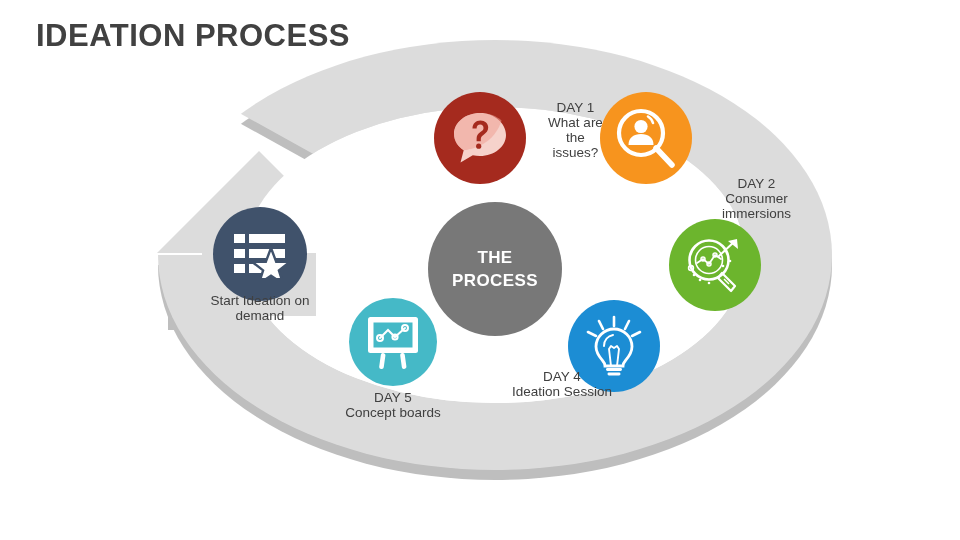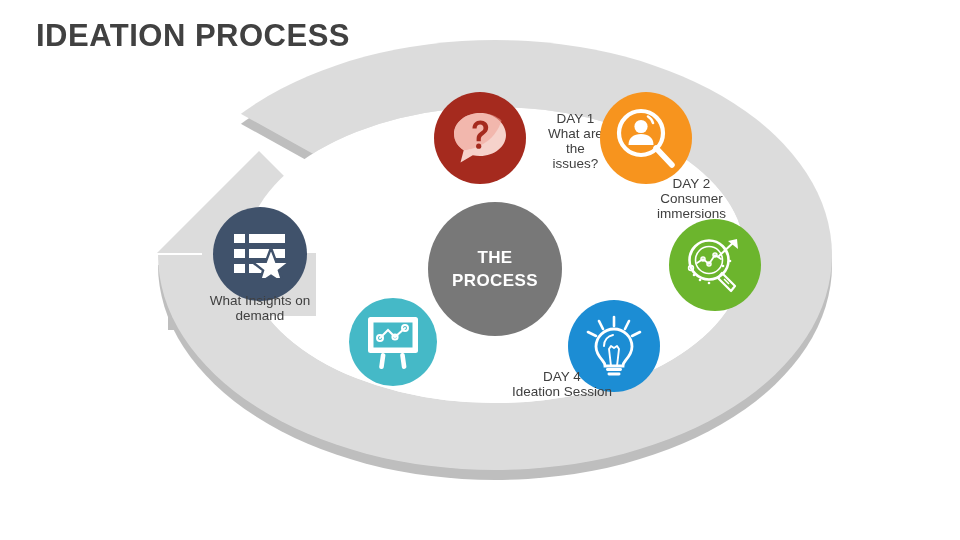--- a/index.html
+++ b/index.html
@@ -197,55 +197,55 @@
     <svg width="56" height="48" viewBox="0 0 56 48">
       <rect x="2" y="4" width="11" height="9" fill="#ffffff"></rect>
       <rect x="2" y="19" width="11" height="9" fill="#ffffff"></rect>
       <rect x="2" y="34" width="11" height="9" fill="#ffffff"></rect>
       <rect x="17" y="4" width="36" height="9" fill="#ffffff"></rect>
       <rect x="17" y="19" width="36" height="9" fill="#ffffff"></rect>
       <rect x="17" y="34" width="30" height="9" fill="#ffffff"></rect>
       <polygon points="39,18 44.2,31.8 58,31.8 46.9,40.4 51.2,54 39,45.6 26.8,54 31.1,40.4 20,31.8 33.8,31.8" fill="#ffffff" stroke="#40526B" stroke-width="2.4"></polygon>
     </svg>
   </div>
-  <div class="node-label" style="left:190px; top:293px; width:140px;">What Insights on
+  <div class="node-label" style="left:190px; top:293px; width:140px;">Start Ideation on
 demand</div>
 
   <div class="node" style="left:434px; top:92px; width:92px; height:92px; background:#A52A1E;">
     <svg width="58" height="58" viewBox="0 0 58 58">
       <path d="M29 4 C14.6 4 3 13.4 3 25 C3 31.6 6.8 37.5 12.7 41.3
                L9.5 53.5 L21.8 46.2 C24.1 46.7 26.5 47 29 47
                C43.4 47 55 37.6 55 26 C55 14.4 43.4 4 29 4 Z" fill="#F6D2CB"></path>
       <path d="M29 4 C14.6 4 3 13.4 3 25 C3 31.6 6.8 37.5 12.7 41.3
                C12.7 41.3 28 40 39 30 C48 21.7 50.5 11.5 50.5 11.5
                C45.6 6.9 37.9 4 29 4 Z" fill="#EFA195" opacity="0.55"></path>
       <path d="M21.5 19.5 C21.5 14.8 24.9 11.6 29.4 11.6
                C34 11.6 37.2 14.6 37.2 18.6 C37.2 22.1 35.3 23.9 32.4 26
                C30.4 27.4 29.8 28.4 29.8 30.6 L29.8 32.2 L25.6 32.2
                L25.6 30.1 C25.6 26.8 26.6 25.1 29.4 23.1
                C31.6 21.5 32.5 20.6 32.5 18.9 C32.5 16.9 31.2 15.6 29.2 15.6
                C27 15.6 25.6 17.1 25.6 19.5 Z" fill="#A52A1E"></path>
       <circle cx="27.7" cy="37.2" r="2.6" fill="#A52A1E"></circle>
     </svg>
   </div>
-  <div class="node-label" style="left:523px; top:111px; width:105px;">DAY 1
+  <div class="node-label" style="left:523px; top:100px; width:105px;">DAY 1
 What are
 the
 issues?</div>
 
   <div class="node" style="left:600px; top:92px; width:92px; height:92px; background:#F7941E;">
     <svg width="62" height="62" viewBox="0 0 62 62">
       <circle cx="26" cy="26" r="22" fill="none" stroke="#ffffff" stroke-width="4.2"></circle>
       <line x1="41" y1="41" x2="57" y2="58" stroke="#ffffff" stroke-width="5.5" stroke-linecap="round"></line>
       <circle cx="26" cy="19.5" r="6.6" fill="#ffffff"></circle>
       <path d="M13.5 38 C13.5 30.5 18.8 27 26 27 C33.2 27 38.5 30.5 38.5 38 Z" fill="#ffffff"></path>
       <path d="M33 9.5 A 11 11 0 0 1 38 16" fill="none" stroke="#ffffff" stroke-width="2.6" stroke-linecap="round"></path>
     </svg>
   </div>
-  <div class="node-label" style="left:624px; top:176px; width:135px;">DAY 2
+  <div class="node-label" style="left:689px; top:176px; width:135px;">DAY 2
 Consumer
 immersions</div>
 
   <div class="node" style="left:669px; top:219px; width:92px; height:92px; background:#6CB52D;">
     <svg width="64" height="64" viewBox="0 0 64 64">
       <circle cx="26" cy="27" r="19.5" fill="none" stroke="#ffffff" stroke-width="2.6"></circle>
       <circle cx="26" cy="27" r="13.5" fill="none" stroke="#ffffff" stroke-width="1.6"></circle>
       <path d="M14 30 L20 26 L26 31 L32 22 L38 26" fill="none" stroke="#ffffff" stroke-width="1.7" stroke-linecap="round" stroke-linejoin="round"></path>
       <circle cx="20" cy="26" r="2" fill="none" stroke="#ffffff" stroke-width="1.5"></circle>
       <circle cx="26" cy="31" r="2" fill="none" stroke="#ffffff" stroke-width="1.5"></circle>
@@ -294,14 +294,16 @@
       <g stroke="#ffffff" stroke-width="2" fill="none" stroke-linecap="round">
         <path d="M16 25 L24 17 L31 24 L41 15"></path>
       </g>
       <circle cx="16" cy="25" r="3" fill="none" stroke="#ffffff" stroke-width="2"></circle>
       <circle cx="31" cy="24" r="2.6" fill="none" stroke="#ffffff" stroke-width="2"></circle>
       <circle cx="41" cy="15" r="3" fill="none" stroke="#ffffff" stroke-width="2"></circle>
       <rect x="16" y="40" width="4.6" height="16" rx="2" fill="#ffffff" transform="rotate(8 18 48)"></rect>
       <rect x="37" y="40" width="4.6" height="16" rx="2" fill="#ffffff" transform="rotate(-8 39 48)"></rect>
     </svg>
   </div>
+  <div class="node-label" style="left:323px; top:390px; width:140px;">DAY 5
+Concept boards</div>
 
 </div>
 
 </body></html>

